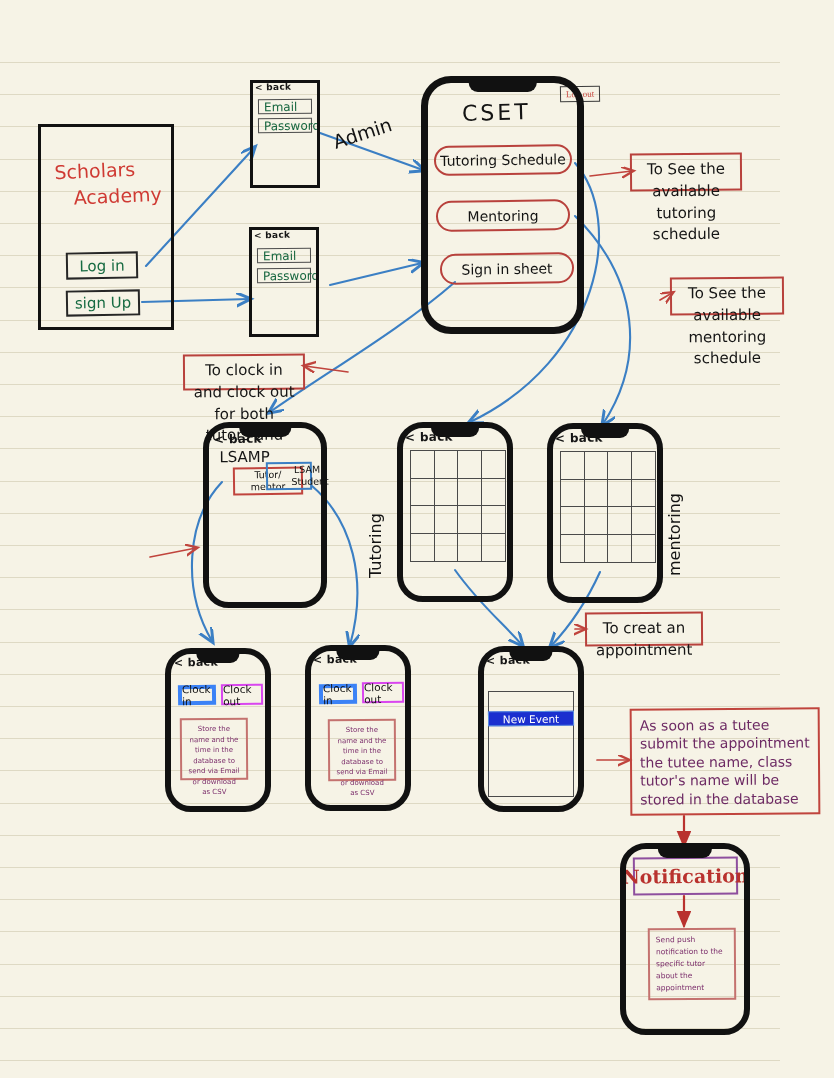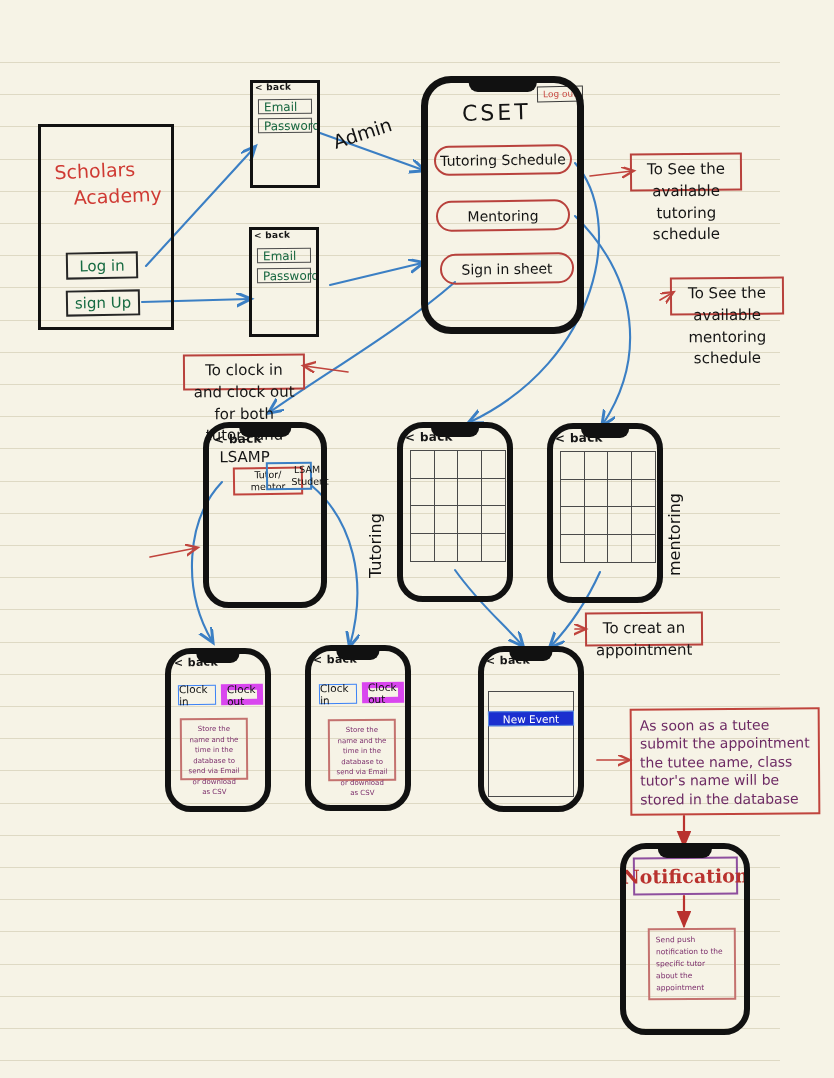--- a/index.html
+++ b/index.html
@@ -145,22 +145,22 @@
   .rolebtn.blue { border:2px solid #3b7fc4; }
 
   .clockbtn {
     position:absolute;
     font-size:10.5px;
     display:flex; align-items:center; justify-content:center;
     color:#111;
     font-family:"DejaVu Sans", sans-serif;
     transform: rotate(-0.8deg);
   }
-  .clockbtn.red { border:1px solid #3b82f6; }
-  .clockbtn.blue { border:6px solid #d946ef; }
+  .clockbtn.red { border:4px solid #3b82f6; }
+  .clockbtn.blue { border:2px solid #d946ef; }
 
   
   .grid {
     position:absolute;
     border:1.6px solid #4a4a4a;
     display:grid;
     background:transparent;
   }
   .grid > i { border-right:1.4px solid #4a4a4a; border-bottom:1.4px solid #4a4a4a; display:block; }
   .grid > i.nr { border-right:none; }
@@ -320,21 +320,21 @@
 
   <div class="card" style="left:249px; top:227px; width:70px; height:110px;">
   </div>
   <div class="backlbl" style="left:254px; top:230px; font-size:9px;">&lt; back</div>
   <div class="fieldbox" style="left:257px; top:248px; width:54px; height:15px;">Email</div>
   <div class="fieldbox" style="left:257px; top:268px; width:54px; height:15px;">Password</div>
 
   <div class="phone" style="left:421px; top:76px; width:163px; height:258px; border-width:7px; border-radius:30px;">
     <div class="notch"></div>
   </div>
-  <div class="logout" style="left:537px; top:86px;">Log out</div>
+  <div class="logout" style="left:560px; top:86px;font-family:Liberation Serif, serif;">Log out</div>
   <div class="cset-title" style="left:462px; top:100px;">CSET</div>
 
   <div class="pill" style="left:434px; top:145px; width:138px; height:30px;">Tutoring Schedule</div>
   <div class="pill" style="left:436px; top:200px; width:134px; height:31px;">Mentoring</div>
   <div class="pill" style="left:440px; top:253px; width:134px; height:31px;">Sign in sheet</div>
 
   <div class="note" style="left:630px; top:153px; width:112px; height:38px;">To See the available tutoring schedule</div>
   <div class="note" style="left:670px; top:277px; width:114px; height:38px;">To See the available mentoring schedule</div>
   <div class="note" style="left:183px; top:354px; width:122px; height:36px;">To clock in and clock out for both tutors and LSAMP</div>
 

